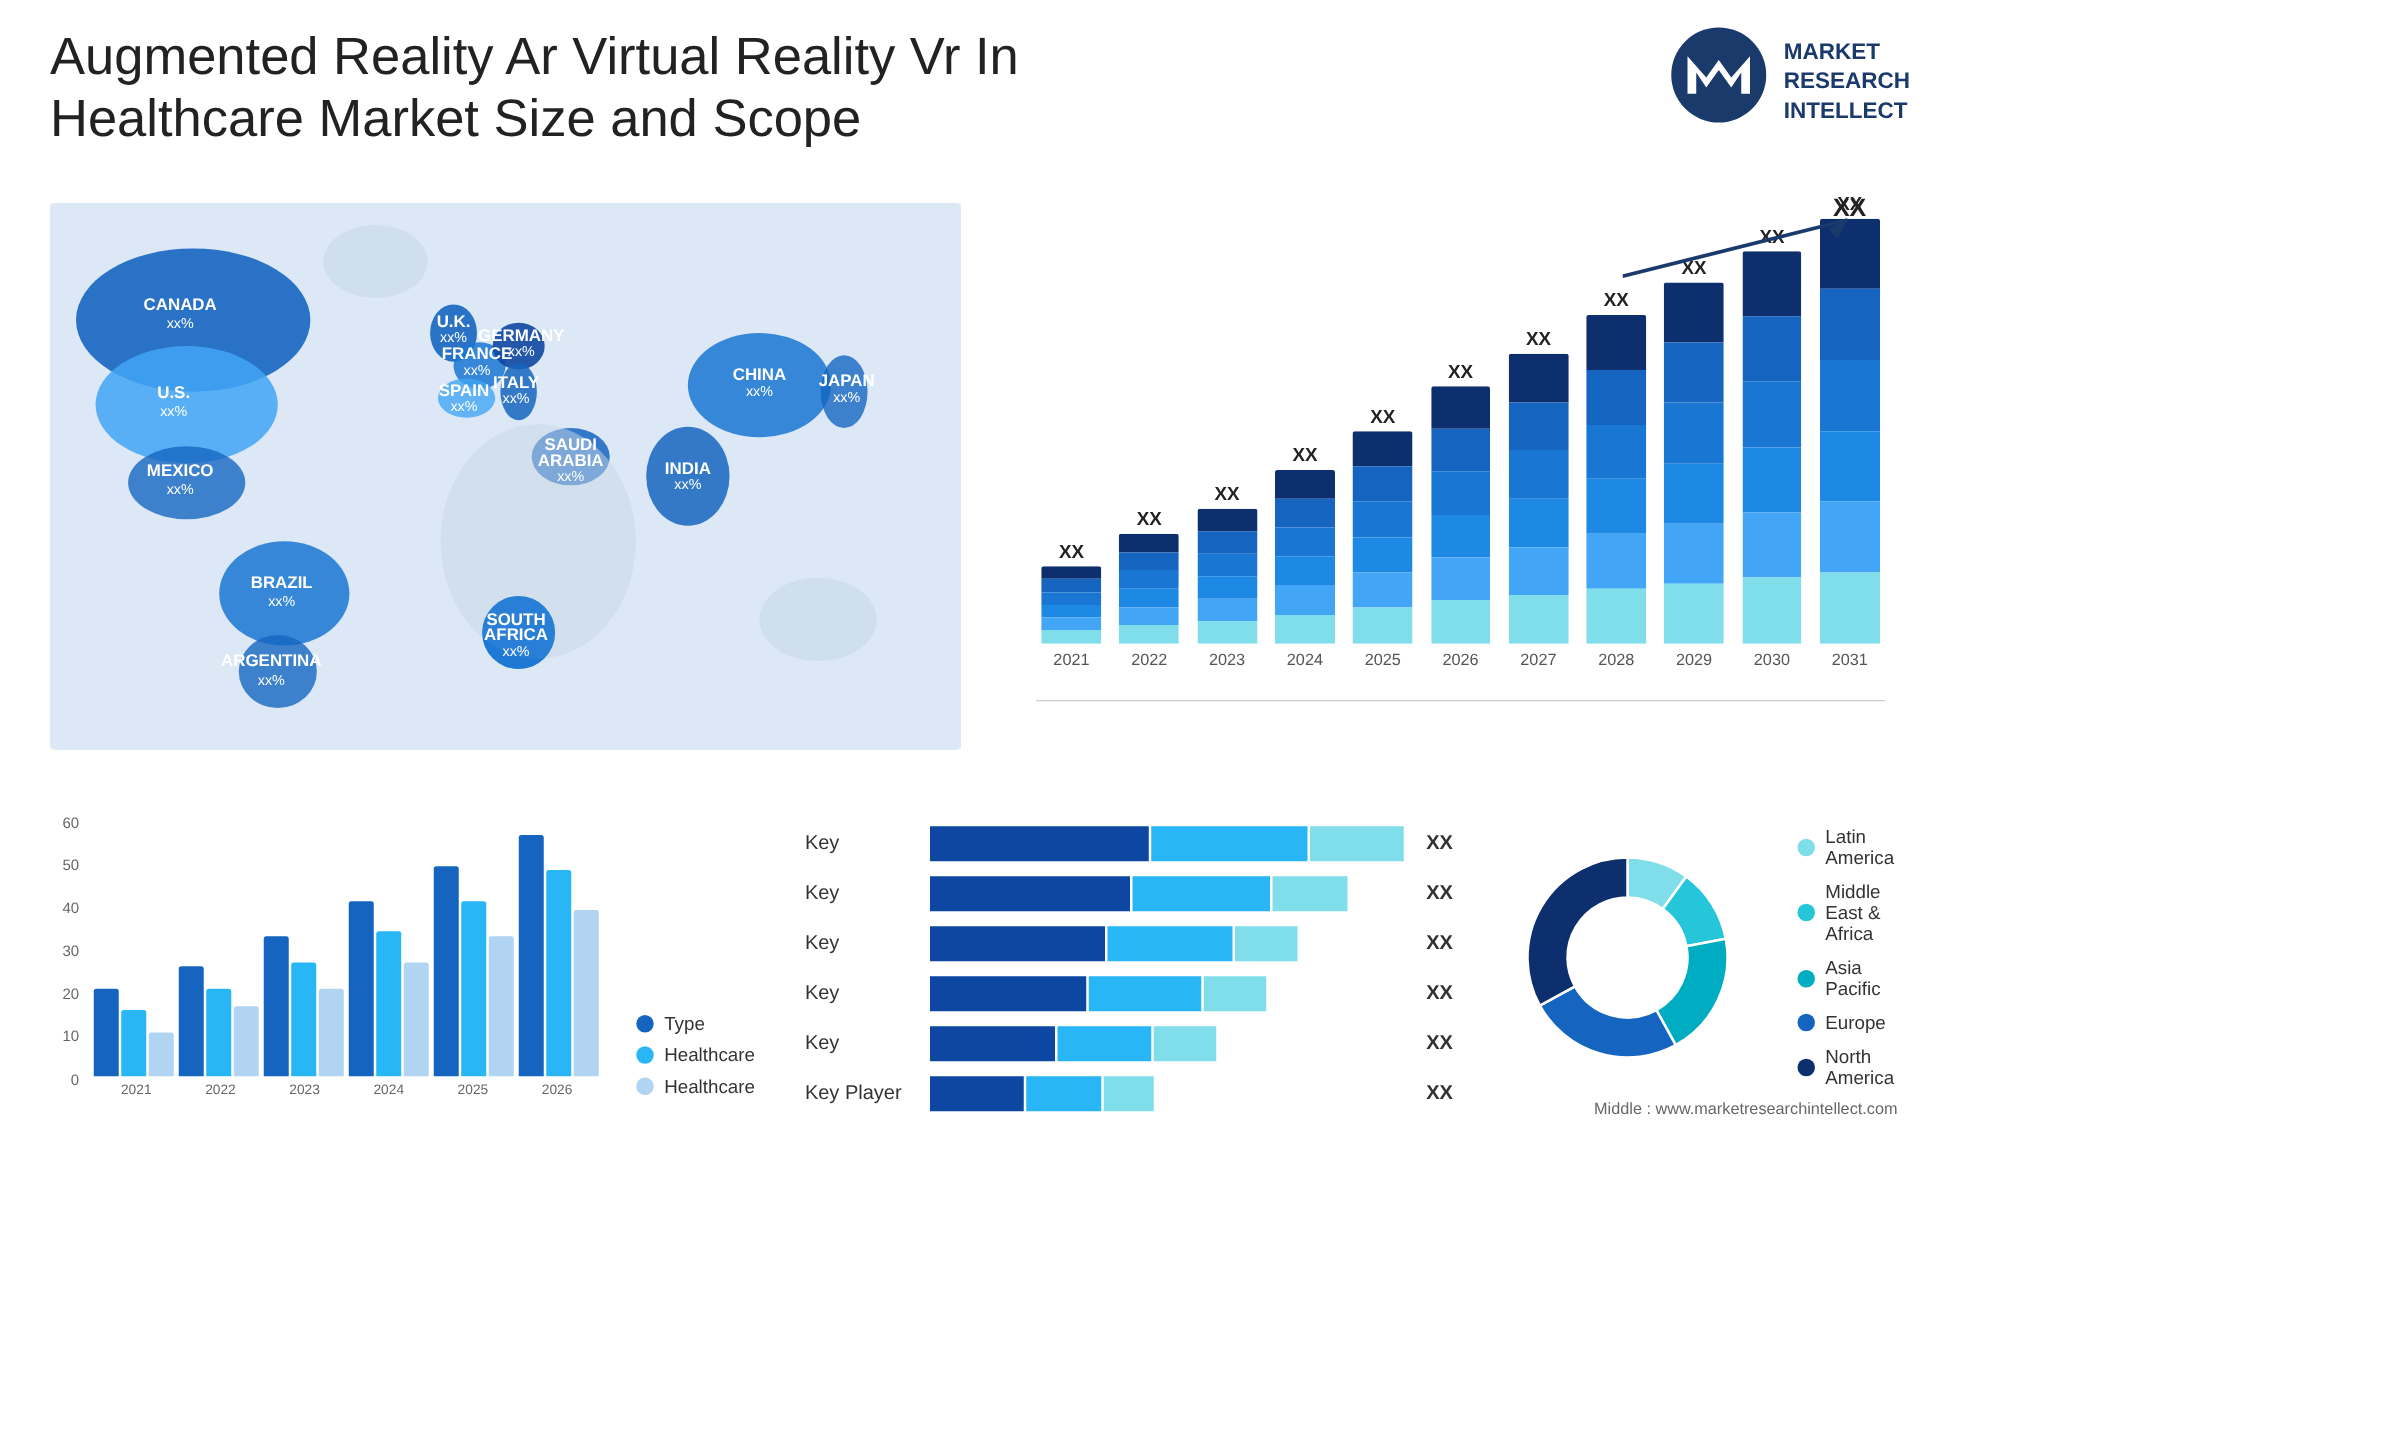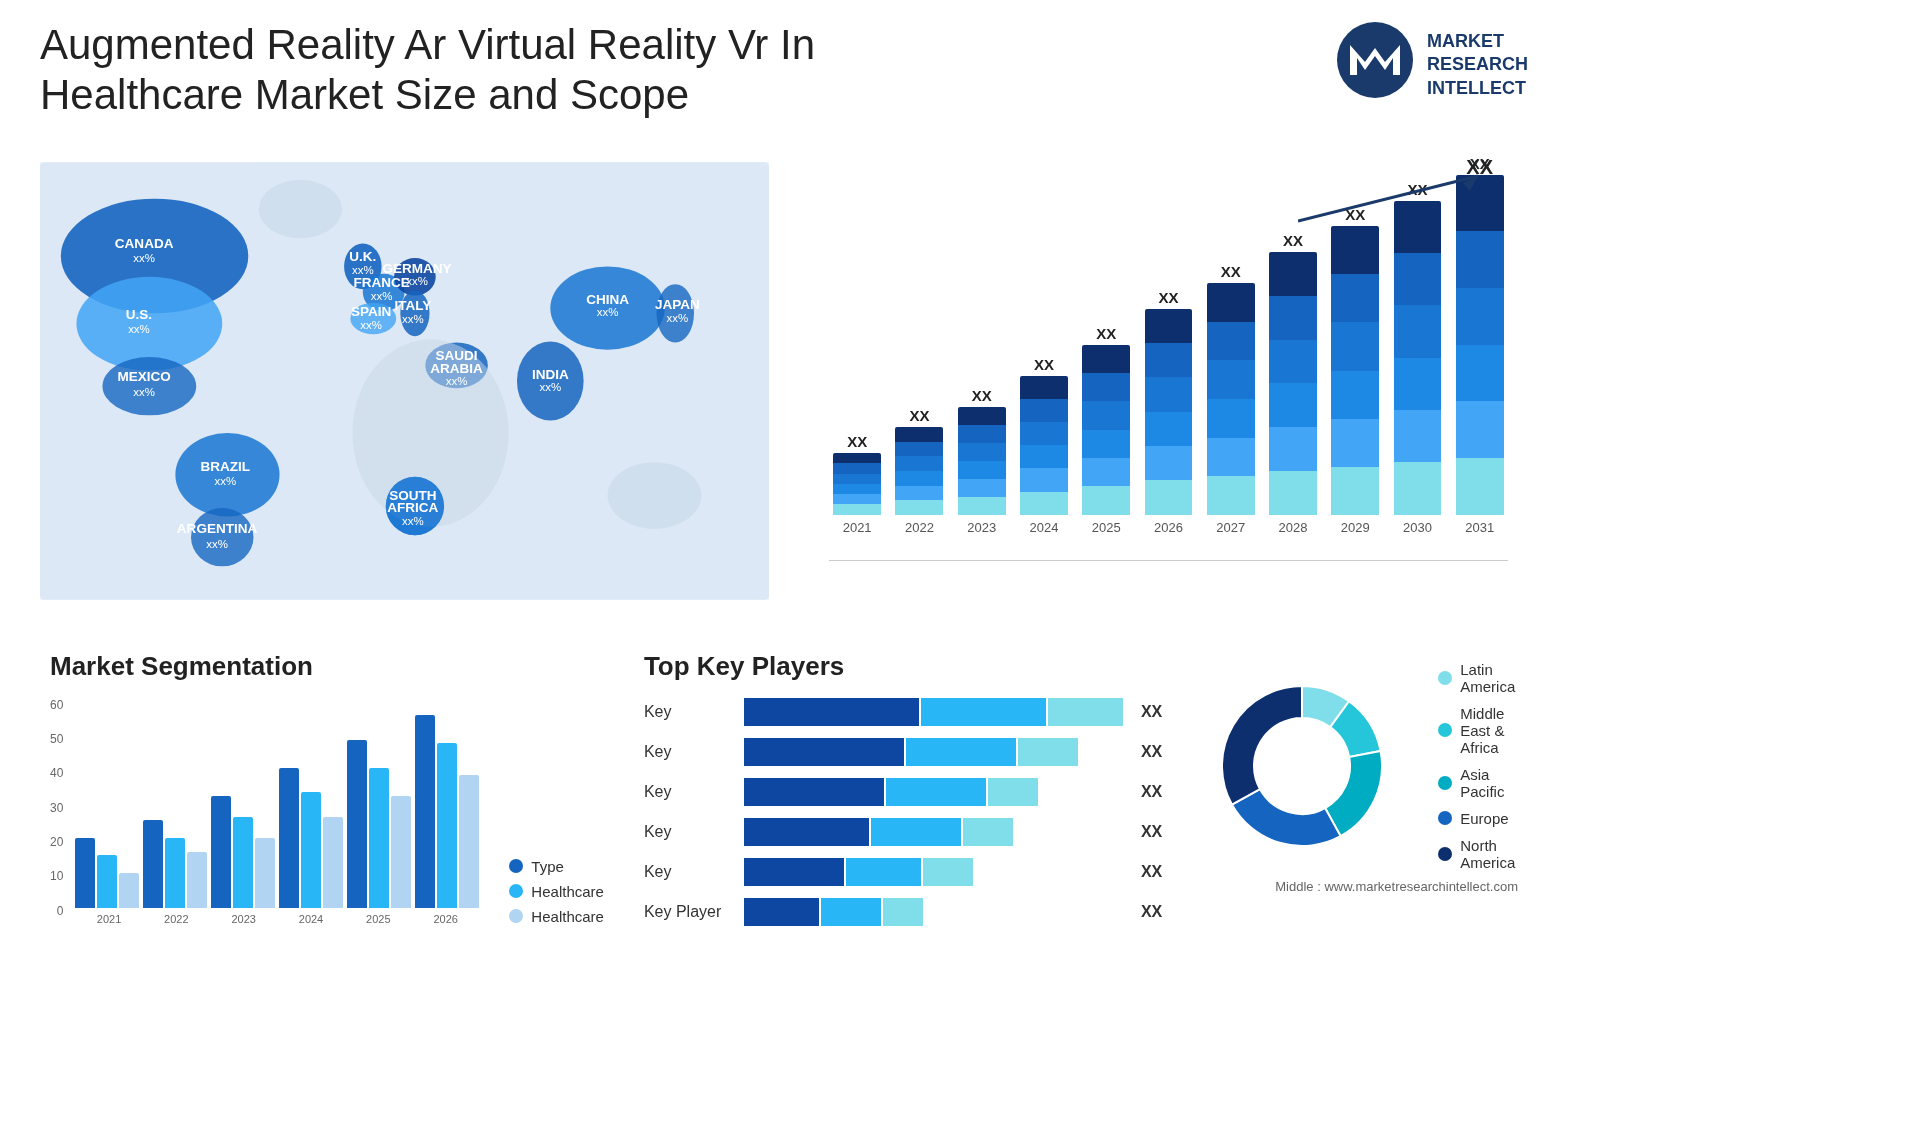--- a/index.html
+++ b/index.html
@@ -488,21 +488,20 @@
               <div style="font-size: 13px; color: rgb(85, 85, 85); margin-top: 5px;">2031</div>
             </div>
           </div>
       </div>
     </div>
   </div>
 
   <div class="bottom-grid">
 
     <div class="segmentation-section">
-      <div class="section-title">Market Segmentation</div>
       <div class="seg-chart">
 
         <div style="display: flex; gap: 8px;">
           <div class="seg-y-axis">
             <span>60</span>
               <span>50</span>
               <span>40</span>
               <span>30</span>
               <span>20</span>
               <span>10</span>
@@ -563,21 +562,20 @@
             </div>
             <div class="legend-item">
               <div class="legend-dot" style="background: rgb(176, 212, 241);"></div>
               <span>Healthcare</span>
             </div>
           </div>
       </div>
     </div>
 
     <div class="key-players-section">
-      <div class="section-title">Top Key Players</div>
       <div class="players-bars" id="players-bars-container">
       <div class="player-row">
             <div class="player-name">Key</div>
             <div class="player-bar-container">
               <div style="height: 28px; width: 175px; background: rgb(13, 71, 161);"></div>
               <div style="height: 28px; width: 125px; background: rgb(41, 182, 246);"></div>
               <div style="height: 28px; width: 75px; background: rgb(128, 222, 234);"></div>
             </div>
             <div class="player-value">XX</div>
           </div>

